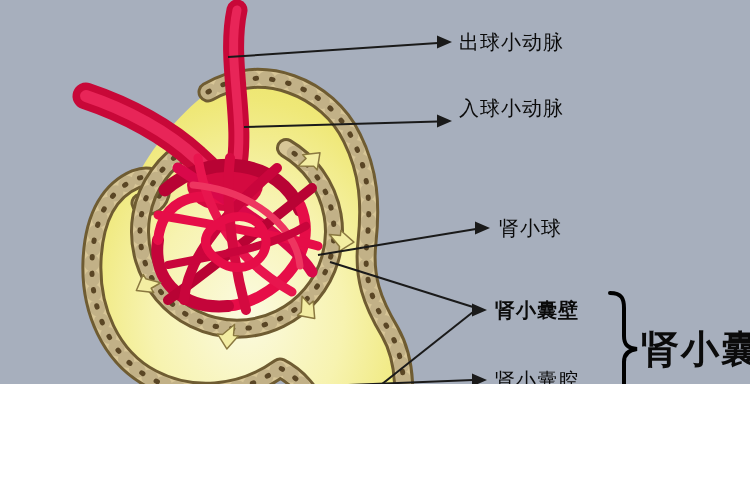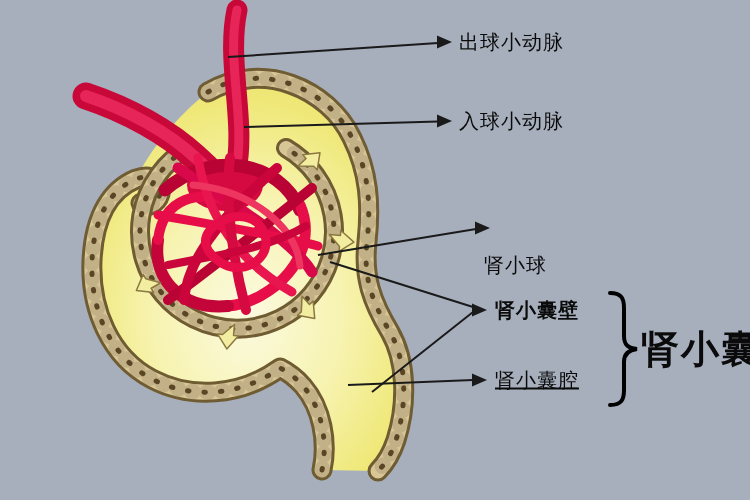--- a/index.html
+++ b/index.html
@@ -1,34 +1,34 @@
 <!DOCTYPE html>
 <html><head>
 <meta charset="utf-8">
 <style>
   html,body { margin:0; padding:0; }
   .stage {
     position:relative;
-    width:750px; height:500px;
+    width:750px; height:384px;
     background:#a7afbd;
     overflow:hidden;
     font-family:"DejaVu Sans","Liberation Sans",sans-serif;
   }
   .stage svg { position:absolute; left:0; top:0; }
   .lbl {
     position:absolute;
     transform:translateY(-50%);
     font-size:20px;
     color:#0b0b0b;
     letter-spacing:1px;
     white-space:nowrap;
   }
   .lbl-efferent  { left:459px; top:42px; }
-  .lbl-afferent  { left:459px; top:121px; }
-  .lbl-glom      { left:484px; top:228px;margin-top:37px; }
+  .lbl-afferent  { left:459px; top:108px; }
+  .lbl-glom      { left:499px; top:228px; }
   .lbl-wall      { left:495px; top:310px;font-weight:bold; }
   .lbl-space     { left:495px; top:380px;text-decoration:underline; }
   .lbl-capsule   { left:641px; top:349px; font-size:38px; font-weight:bold; letter-spacing:2px; }
 </style>
 </head>
 <body>
 
 <div class="stage">
 
   <svg width="750" height="500" viewBox="0 0 750 500">

